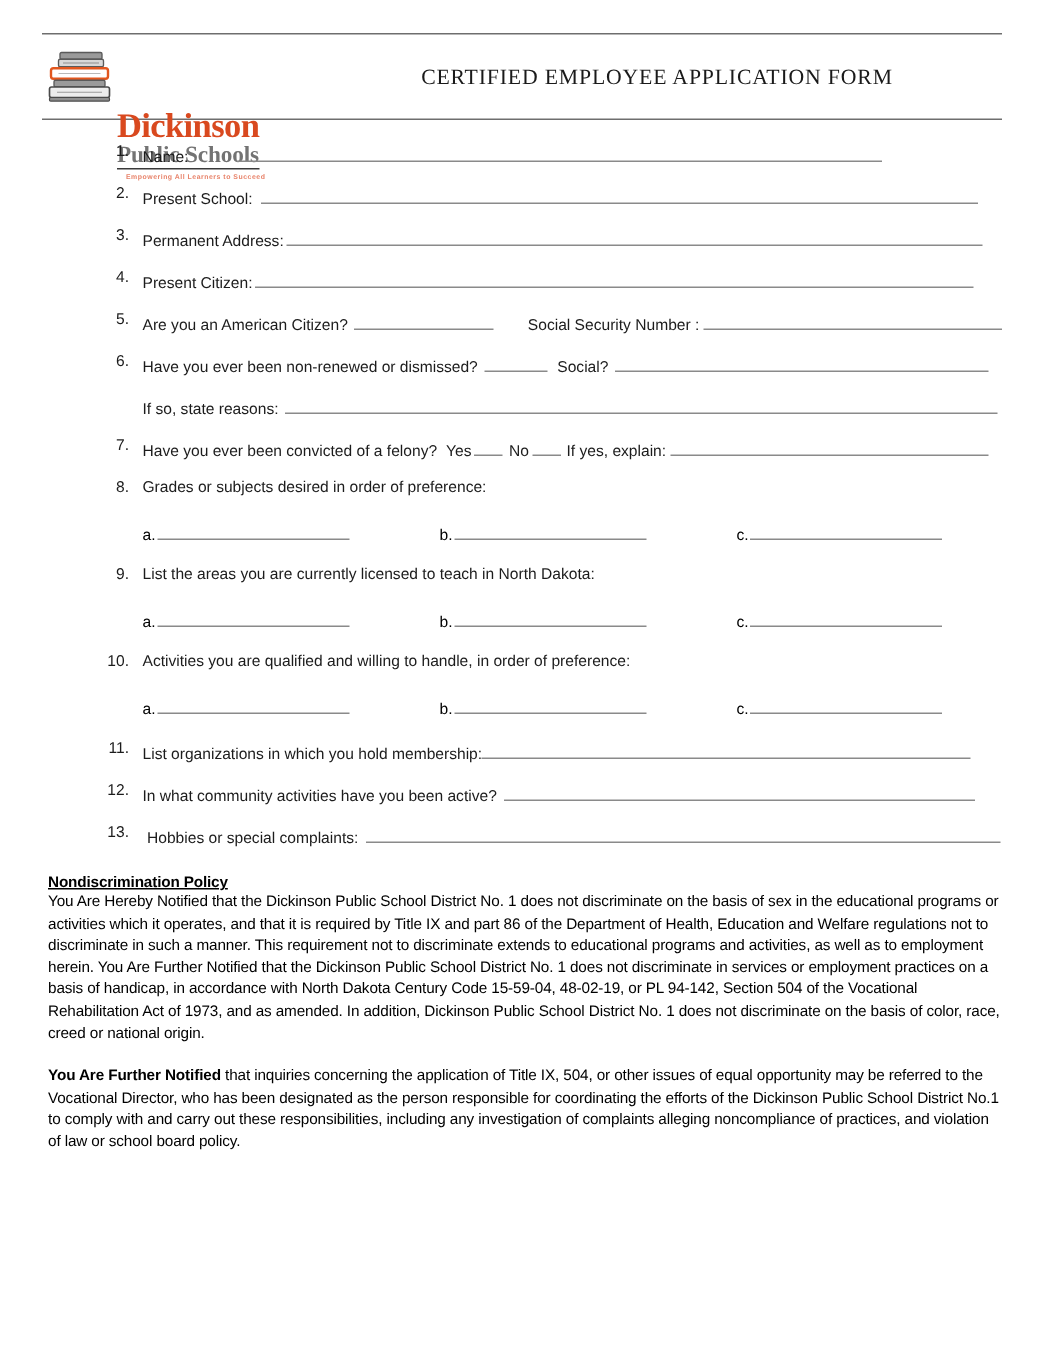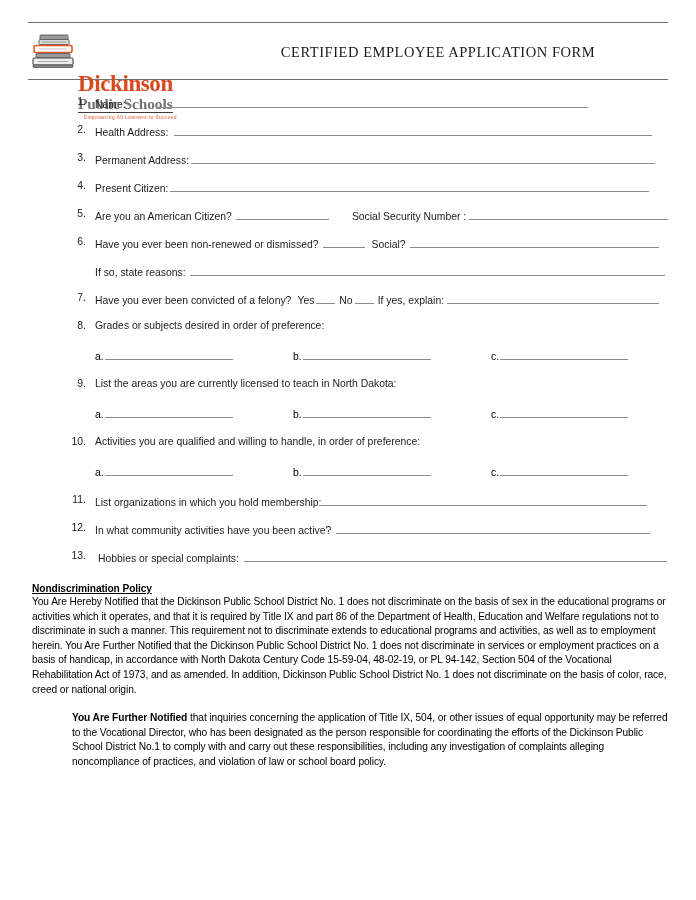--- a/index.html
+++ b/index.html
@@ -179,21 +179,20 @@
   }
   .policy-para {
     font-size: 10.2px;
     line-height: 14.6px;
     margin: 0;
     text-align: left;
     letter-spacing: -0.08px;
   }
   .policy-para.second {
     margin-top: 14px;
-    margin-left: 40px;
   }
   .policy-para b { font-weight: bold; }
 </style>
 </head>
 <body>
 
 <div class="page">
 
   <div class="header">
 
@@ -225,21 +224,21 @@
 
   <div class="form">
 
     <div class="frow">
       <span class="num">1.</span>
       <span class="lbl"><span>Name:</span><span class="rule" style="width:430px;margin-left:32px;"></span></span>
     </div>
 
     <div class="frow">
       <span class="num">2.</span>
-      <span class="lbl"><span>Health Address:</span><span class="rule" style="width:478px;margin-left:6px;"></span></span>
+      <span class="lbl"><span>Present School:</span><span class="rule" style="width:478px;margin-left:6px;"></span></span>
     </div>
 
     <div class="frow">
       <span class="num">3.</span>
       <span class="lbl"><span>Permanent Address:</span><span class="rule" style="width:464px;margin-left:2px;"></span></span>
     </div>
 
     <div class="frow">
       <span class="num">4.</span>
       <span class="lbl"><span>Present Citizen:</span><span class="rule" style="width:479px;margin-left:2px;"></span></span>

